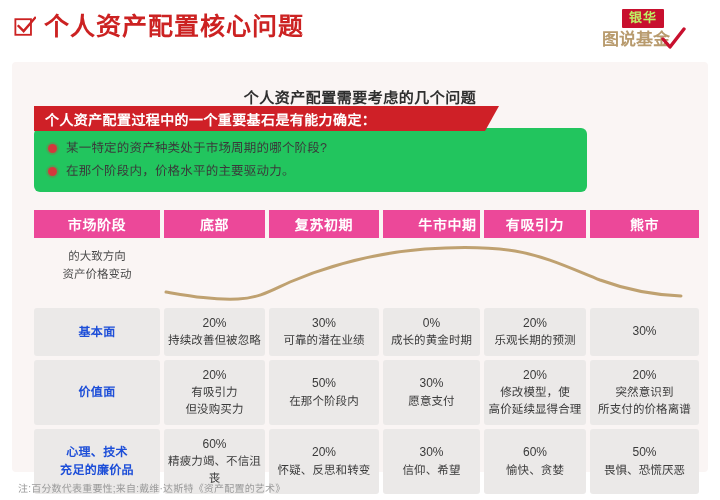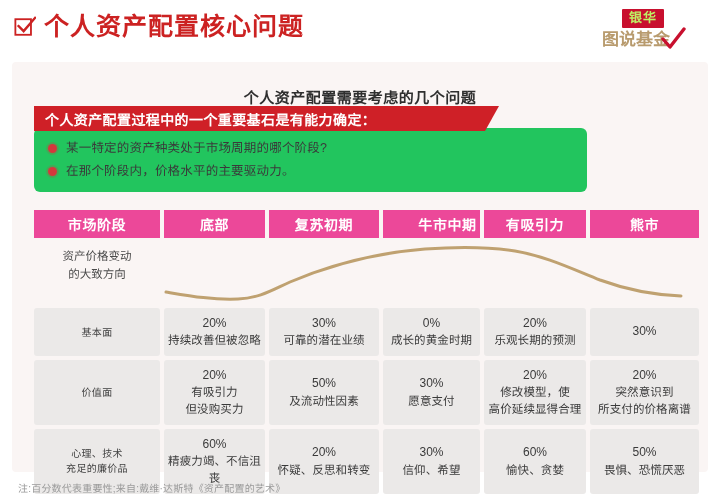--- a/index.html
+++ b/index.html
@@ -220,23 +220,23 @@
   .body-row .cell {
     background: #ebe9e8;
     border-radius: 3px;
     padding: 7px 3px;
   }
   .body-row.r1 .cell { min-height: 40px; }
   .body-row.r2 .cell { min-height: 52px; }
   .body-row.r3 .cell { min-height: 40px; }
 
   .rowlabel {
-    font-size: 10px;
-    font-weight: normal;
-    color: #404040;
+    font-size: 12px;
+    font-weight: bold;
+    color: #1d4ed8;
     line-height: 1.5;
     letter-spacing: 0.3px;
   }
   .pct {
     font-size: 12px;
     color: #3a3a3a;
     line-height: 1.45;
   }
   .desc {
     font-size: 11.5px;
@@ -306,22 +306,22 @@
       <div class="cell c0">市场阶段</div>
       <div class="cell c1">底部</div>
       <div class="cell c2">复苏初期</div>
       <div class="cell c3">牛市中期</div>
       <div class="cell c4">有吸引力</div>
       <div class="cell c5">熊市</div>
     </div>
 
     <div class="curve-row">
       <div class="curve-label">
+        <div>的大致方向</div>
         <div>资产价格变动</div>
-        <div>的大致方向</div>
       </div>
       <svg class="curve-svg" viewBox="0 0 527 62" preserveAspectRatio="none">
         <path d="M6 50 C 30 54, 52 58, 78 57 C 100 56, 112 48, 130 40
                  C 170 23, 215 11, 265 7 C 300 4.5, 330 5, 355 9
                  C 385 14, 410 26, 440 38 C 470 49, 497 53, 521 54" fill="none" stroke="#bfa170" stroke-width="3" stroke-linecap="round"></path>
       </svg>
     </div>
 
     <div class="trow body-row r1">
       <div class="cell c0">
@@ -352,21 +352,21 @@
       <div class="cell c0">
         <span class="rowlabel">价值面</span>
       </div>
       <div class="cell c1">
         <span class="pct">20%</span>
         <span class="desc">有吸引力</span>
         <span class="desc">但没购买力</span>
       </div>
       <div class="cell c2">
         <span class="pct">50%</span>
-        <span class="desc">及流动性因素</span>
+        <span class="desc">在那个阶段内</span>
       </div>
       <div class="cell c3">
         <span class="pct">30%</span>
         <span class="desc">愿意支付</span>
       </div>
       <div class="cell c4">
         <span class="pct">20%</span>
         <span class="desc">修改模型，使</span>
         <span class="desc">高价延续显得合理</span>
       </div>

